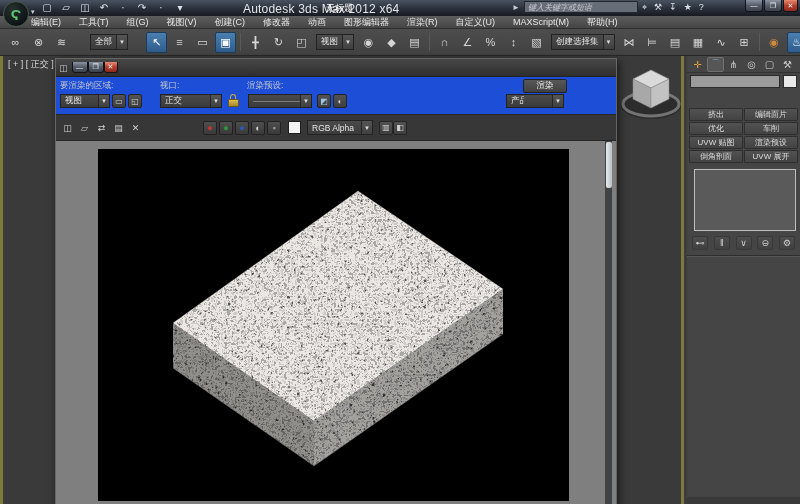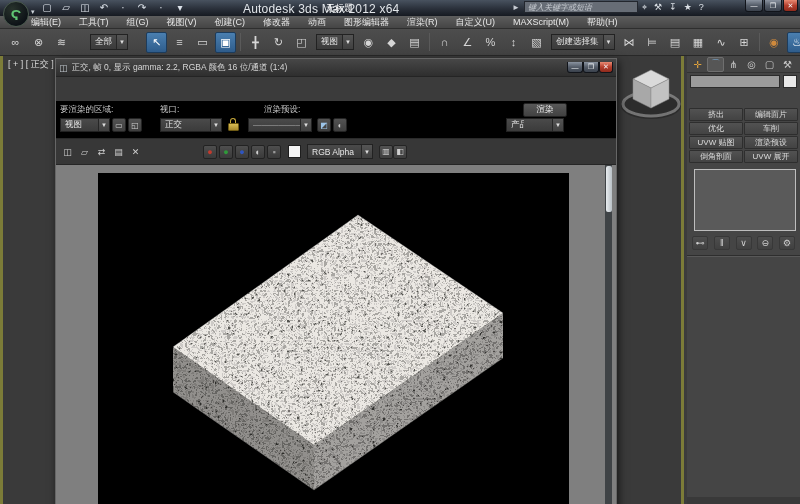--- a/index.html
+++ b/index.html
@@ -66,21 +66,21 @@
   
   .rfw { position:absolute; left:55px; top:2px; width:562px; height:470px;
     background:#3b3b3b; border:1px solid #666; box-shadow:2px 3px 8px rgba(0,0,0,.6); }
   .rfw-title { height:18px; background:linear-gradient(#474747,#2e2e2e);
     display:flex; align-items:center; padding:0 3px; border-bottom:1px solid #242424; }
   .rfw-title .ricon { color:#bfc6cc; font-size:9px; margin-right:4px; }
   .rfw-title .rtext { flex:1; color:#d6d6d6; font-size:8.5px; white-space:nowrap; overflow:hidden; }
   .rfw-title .wb { height:11px; width:16px; }
   .rfw-title .wb.close { width:14px; }
 
-  .rfw-controls { position:relative; height:38px; background:#000000; border-bottom:1px solid #2a2a2a;margin-top:24px; }
+  .rfw-controls { position:relative; height:38px; background:#1d4ed8; border-bottom:1px solid #2a2a2a; }
   .ctl-label { position:absolute; font-size:8.5px; color:#c9c9c9; top:3px; white-space:nowrap; }
   .ctl-row { position:absolute; top:17px; display:flex; align-items:center; gap:2px; }
   .mini-btn { width:14px; height:14px; border:1px solid #242424; border-radius:2px;
     background:linear-gradient(#525252,#3e3e3e); color:#cfcfcf; font-size:8px;
     display:flex; align-items:center; justify-content:center; }
   .mini-btn.blue { color:#9cc4e8; }
   .lock { width:13px; height:14px; position:relative; margin-left:3px; }
   .lock .shackle { position:absolute; left:3px; top:0; width:6px; height:6px;
     border:1.5px solid #c8a93a; border-bottom:none; border-radius:4px 4px 0 0; }
   .lock .bodyp { position:absolute; left:1px; top:5px; width:11px; height:8px;
@@ -328,21 +328,20 @@
           <polygon points="36,12 54,21 36,30 18,21" fill="#dadada" stroke="#8a8a8a" stroke-width="0.5"></polygon>
           <polygon points="18,21 36,30 36,50 18,41" fill="#a8a8a8" stroke="#8a8a8a" stroke-width="0.5"></polygon>
           <polygon points="54,21 36,30 36,50 54,41" fill="#c2c2c2" stroke="#8a8a8a" stroke-width="0.5"></polygon>
         </svg>
       </div>
     </div>
 
     <div class="rfw">
       <div class="rfw-title">
         <span class="ricon">◫</span>
-        <span class="rtext">正交, 帧 0, 显示 gamma: 2.2, RGBA 颜色 16 位/通道 (1:4)</span>
         <div class="wb">—</div>
         <div class="wb">❒</div>
         <div class="wb close">✕</div>
       </div>
 
       <div class="rfw-controls">
         <span class="ctl-label" style="left:4px;">要渲染的区域:</span>
         <div class="ctl-row" style="left:4px;">
           <div class="combo" style="width:50px; height:14px;">
             <span class="cval">视图</span>
@@ -364,21 +363,21 @@
           <div class="combo" style="width:62px; height:14px;">
             <span class="cval">正交</span>
             <span class="carr">▼</span>
           </div>
           <div class="lock">
             <span class="shackle"></span>
               <span class="bodyp"></span>
           </div>
         </div>
 
-        <span class="ctl-label" style="left:208px;">渲染预设:</span>
+        <span class="ctl-label" style="left:191px;">渲染预设:</span>
         <div class="ctl-row" style="left:192px;">
           <div class="combo" style="width:64px; height:14px;">
             <span class="cval" style="color:#9a9a9a;">—————————</span>
             <span class="carr">▼</span>
           </div>
           <span style="display:flex; gap:2px; margin-left:3px;">
 
           <div class="mini-btn blue">
                 <span class="glyph">◩</span>
               </div>

